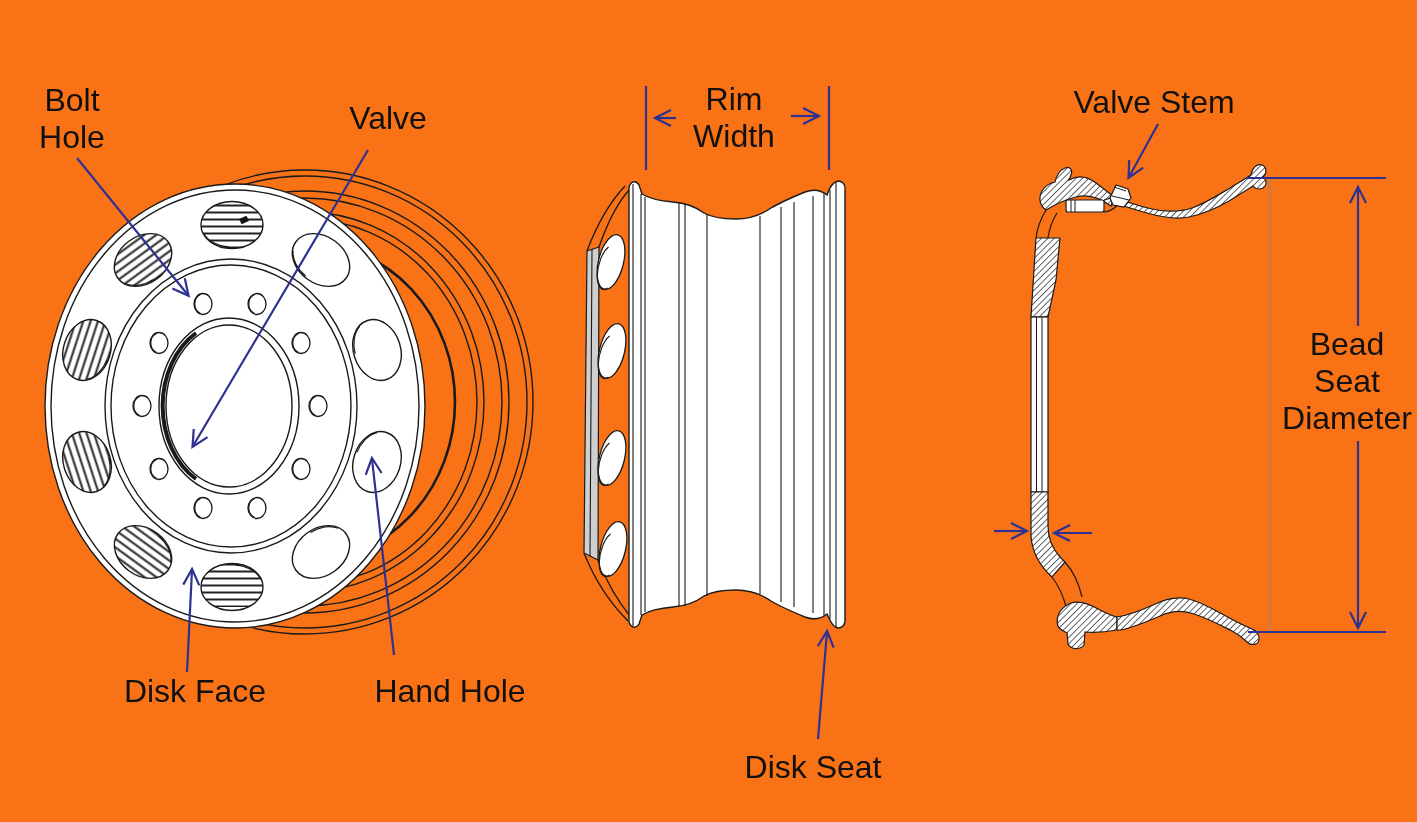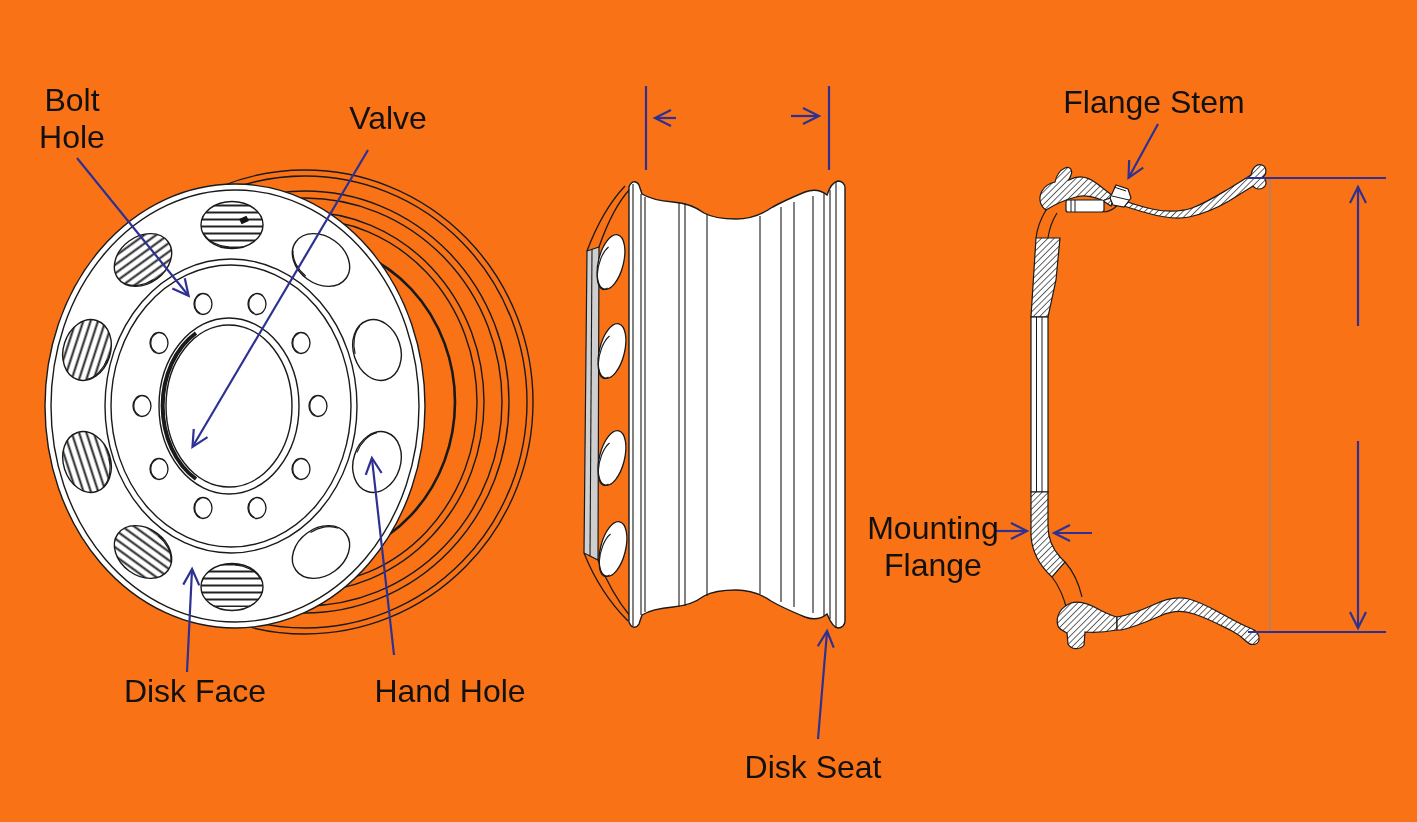--- a/index.html
+++ b/index.html
@@ -185,20 +185,23 @@
     <line x1="1248" y1="632" x2="1386" y2="632"></line>
     <line x1="1358" y1="326" x2="1358" y2="188" marker-end="url(#ah)"></line>
     <line x1="1358" y1="441" x2="1358" y2="627" marker-end="url(#ah)"></line>
     <line x1="1270" y1="179" x2="1270" y2="631" stroke="#8a8a8a" stroke-width="1.2"></line>
   </g>
 </svg>
 
 <div class="lbl" style="left:72px;top:82px">Bolt
 Hole</div>
 <div class="lbl" style="left:388px;top:100px">Valve</div>
-<div class="lbl" style="left:1154px;top:84px">Flange Stem</div>
-<div class="lbl" style="left:933px;top:510px">Mounting
-Flange</div>
+<div class="lbl" style="left:734px;top:81px">Rim
+Width</div>
+<div class="lbl" style="left:1154px;top:84px">Valve Stem</div>
+<div class="lbl" style="left:1347px;top:326px">Bead
+Seat
+Diameter</div>
 <div class="lbl" style="left:450px;top:673px">Hand Hole</div>
 <div class="lbl" style="left:195px;top:673px">Disk Face</div>
 <div class="lbl" style="left:813px;top:749px">Disk Seat</div>
 
 </div>
 
 </body></html>

